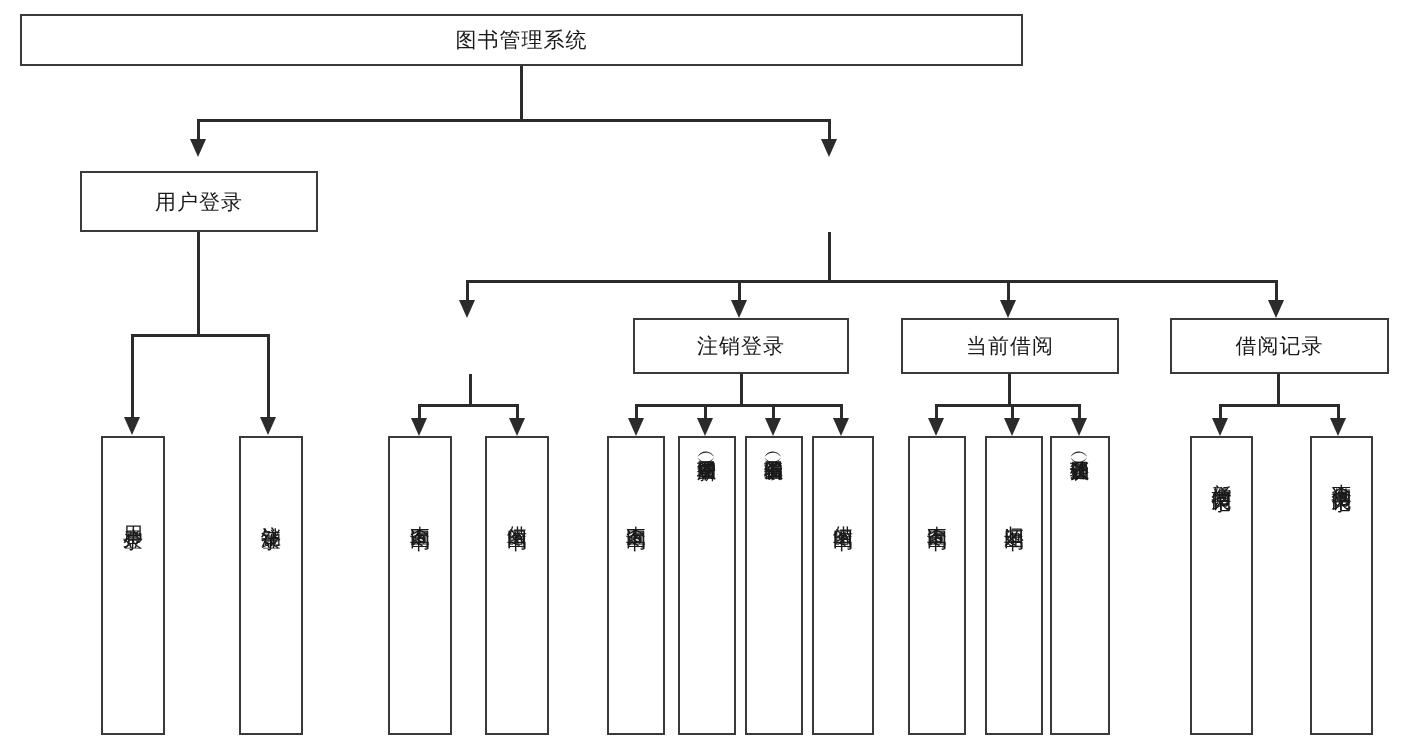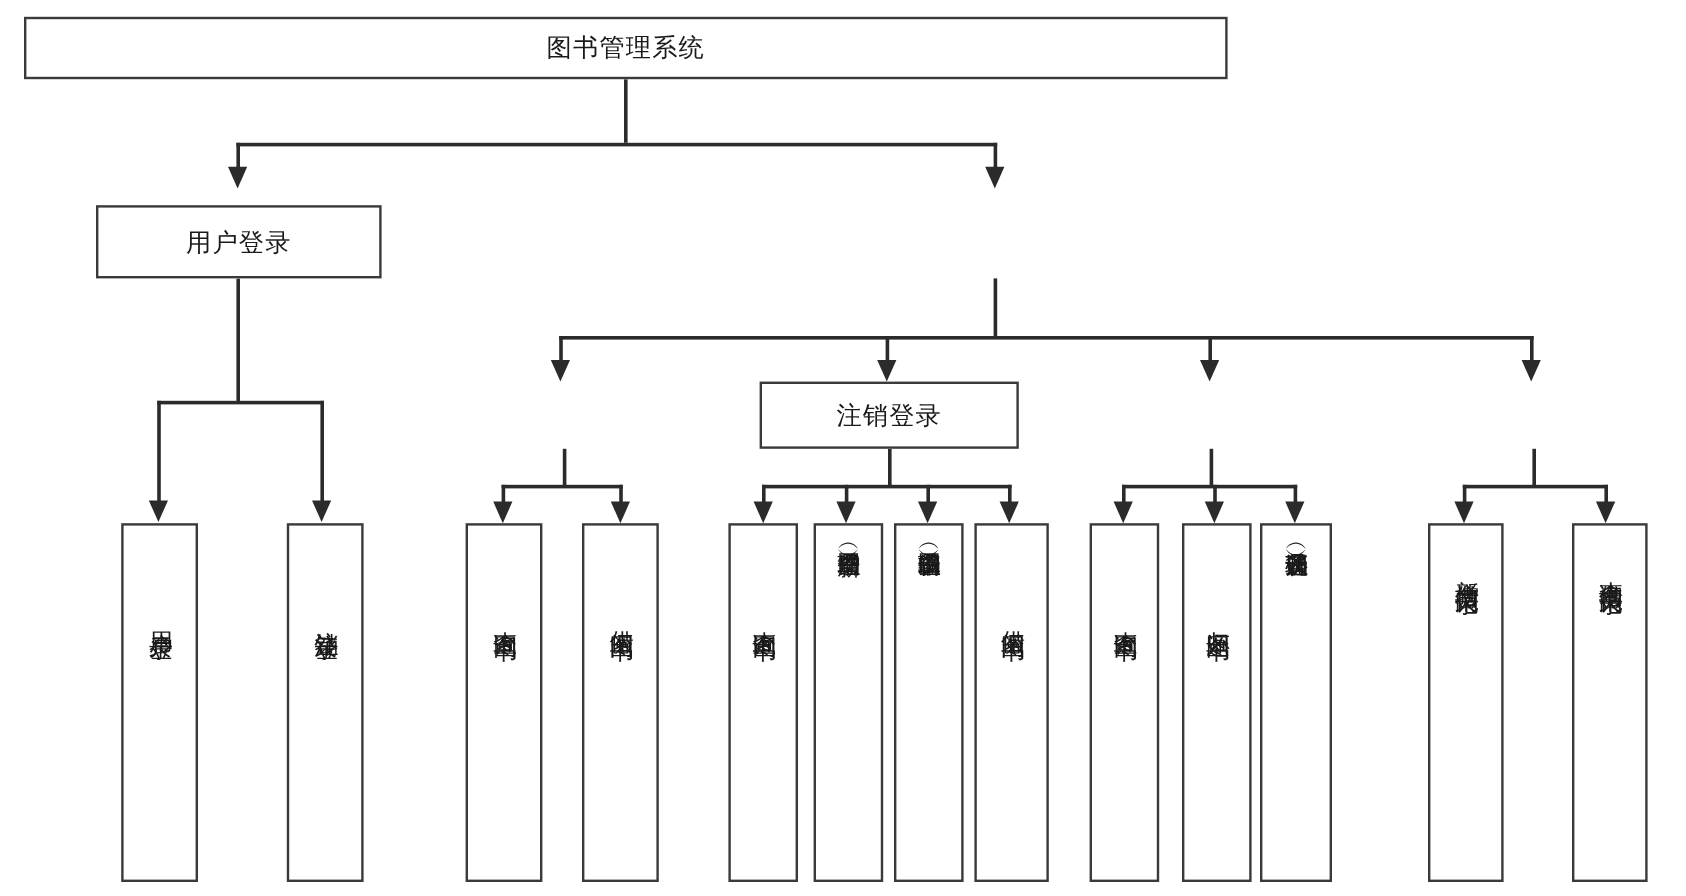--- a/index.html
+++ b/index.html
@@ -128,20 +128,26 @@
   <div class="ln v" style="left:1007px; top:280px; width:3px; height:22px;"></div>
   <div class="ln v" style="left:1275px; top:280px; width:3px; height:22px;"></div>
   <div class="arrow" style="left:459px; top:300px;"></div>
   <div class="arrow" style="left:731px; top:300px;"></div>
   <div class="arrow" style="left:1000px; top:300px;"></div>
   <div class="arrow" style="left:1268px; top:300px;"></div>
 
   <div class="node horiz" style="left:633px; top:318px; width:216px; height:56px;">
     <span class="node-label">注销登录</span>
   </div>
+  <div class="node horiz" style="left:901px; top:318px; width:218px; height:56px;">
+    <span class="node-label">当前借阅</span>
+  </div>
+  <div class="node horiz" style="left:1170px; top:318px; width:219px; height:56px;">
+    <span class="node-label">借阅记录</span>
+  </div>
 
   <div class="ln v" style="left:469px; top:374px; width:3px; height:32px;"></div>
   <div class="ln h" style="left:418px; top:404px; width:101px; height:3px;"></div>
   <div class="ln v" style="left:418px; top:404px; width:3px; height:16px;"></div>
   <div class="ln v" style="left:516px; top:404px; width:3px; height:16px;"></div>
   <div class="arrow" style="left:411px; top:418px;"></div>
   <div class="arrow" style="left:509px; top:418px;"></div>
 
   <div class="ln v" style="left:740px; top:374px; width:3px; height:32px;"></div>
   <div class="ln h" style="left:635px; top:404px; width:208px; height:3px;"></div>

